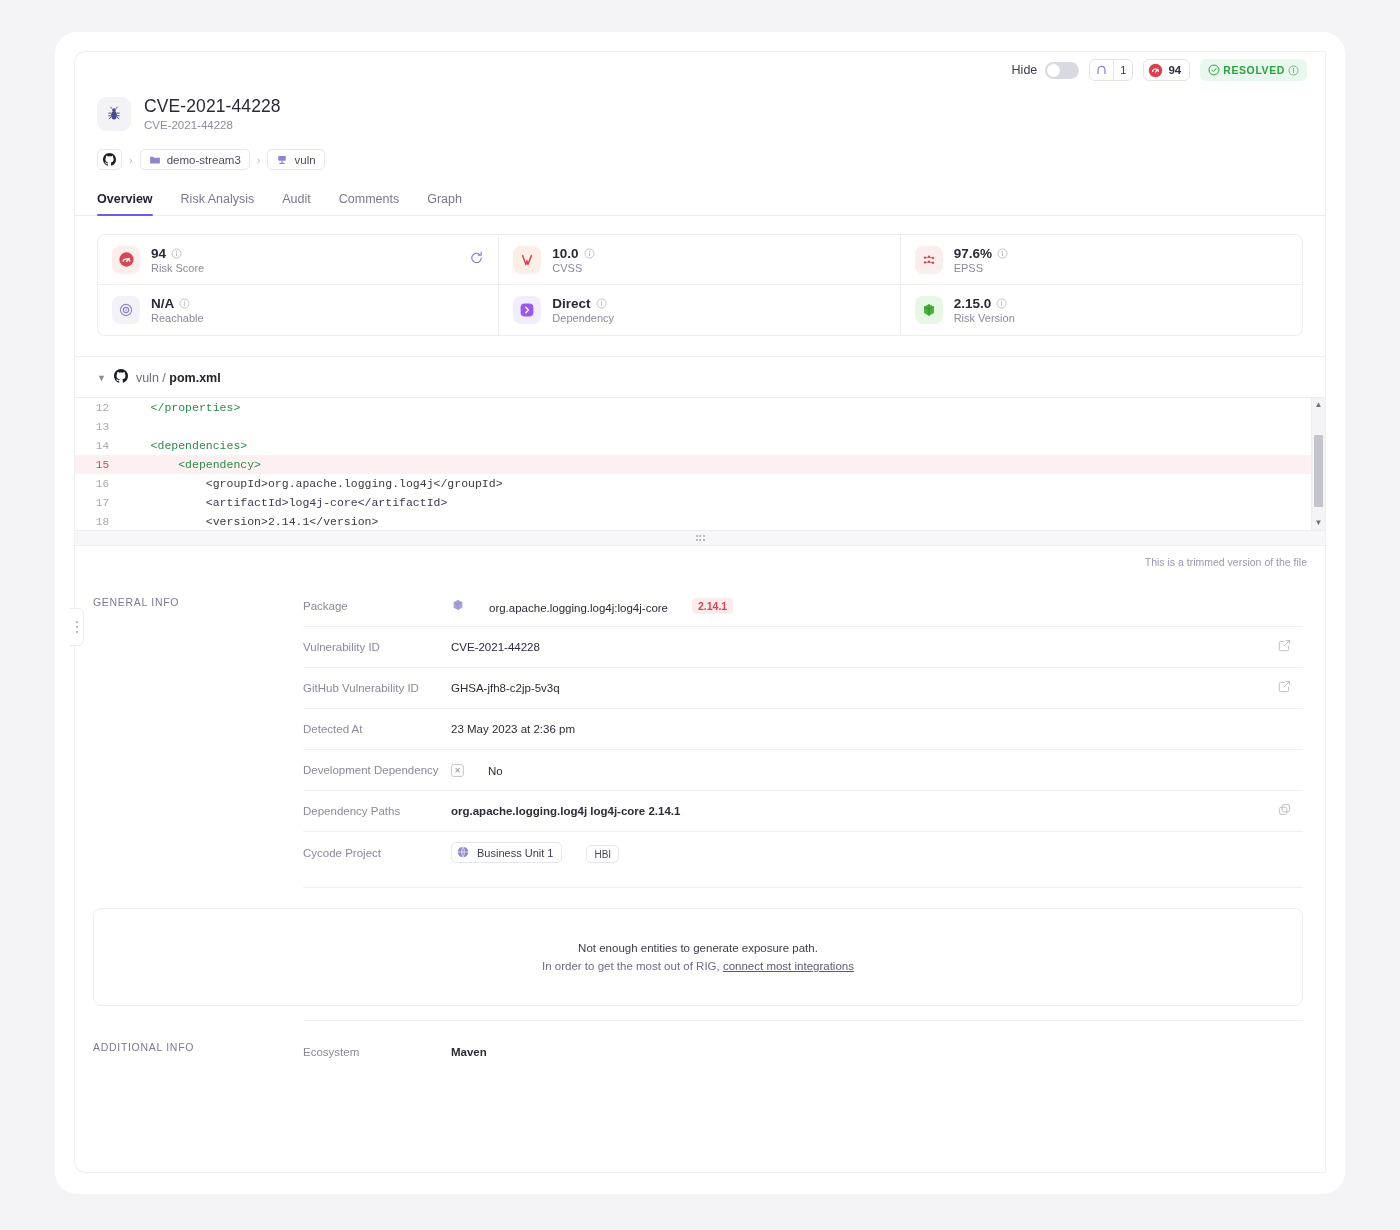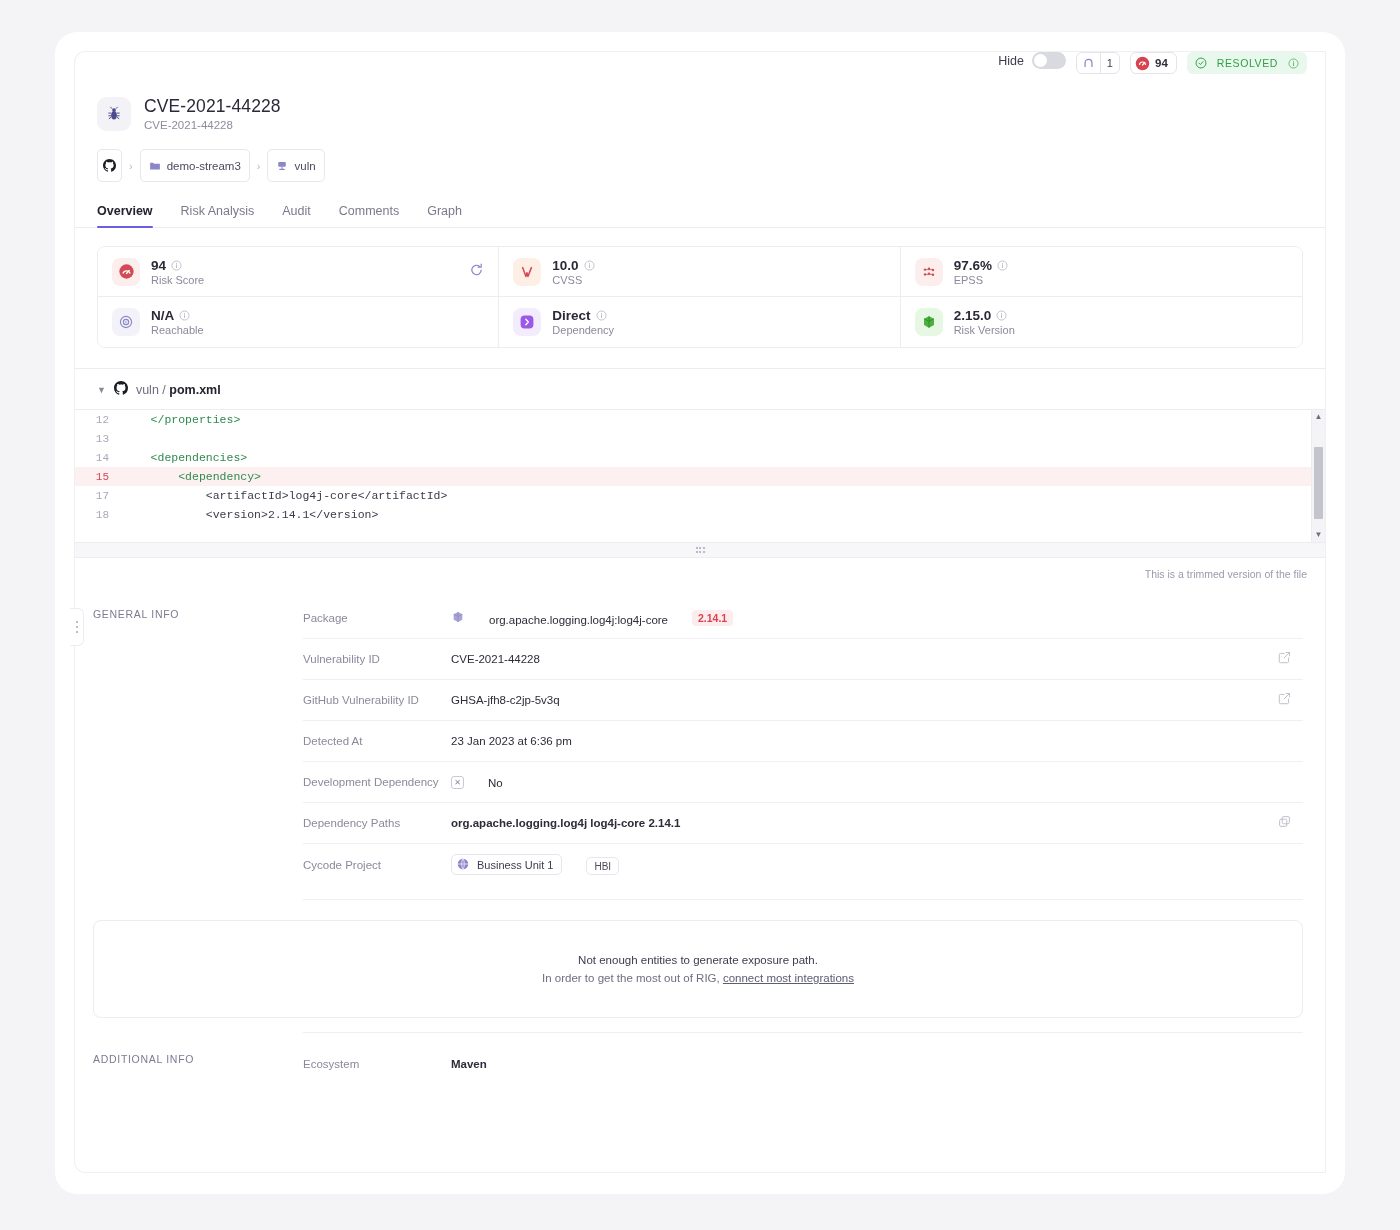--- a/index.html
+++ b/index.html
@@ -19,21 +19,21 @@
     position: absolute; left: 75px; top: 52px;
     width: 1250px; height: 1120px;
     background: #ffffff;
     border-radius: 10px 0 0 10px;
     box-shadow: 0 0 0 1px #f0f0f3;
     overflow: hidden;
   }
 
   
   .topbar {
-    height: 36px; display: flex; align-items: flex-start;
+    height: 36px; display: flex; align-items: center;
     justify-content: flex-end; padding-right: 18px; gap: 10px;
   }
   .hide-wrap { display: flex; align-items: center; gap: 8px; }
   .hide-label { font-size: 12.5px; color: #3c3c4e; }
   .toggle {
     width: 34px; height: 17px; border-radius: 10px;
     background: #d9d9e0; position: relative; cursor: pointer;
   }
   .toggle .knob {
     position: absolute; left: 2px; top: 2px;
@@ -47,39 +47,39 @@
     display: flex; align-items: center; justify-content: center;
     height: 100%; padding: 0 6px; font-size: 11px; color: #3c3c4e;
   }
   .chip-group .seg + .seg { border-left: 1px solid #e4e4ea; }
   .badge-score {
     display: flex; align-items: center; gap: 5px; height: 22px;
     padding: 0 8px 0 4px; border: 1px solid #e4e4ea; border-radius: 6px;
     font-size: 11.5px; font-weight: bold; color: #2f2f3d;
   }
   .badge-resolved {
-    display: flex; align-items: center; gap: 10px; height: 22px;
+    display: flex; align-items: center; gap: 3px; height: 22px;
     padding: 0 8px; border-radius: 6px;
     background: #e9f8ec; color: #2f9e44;
-    font-size: 10.5px; font-weight: normal; letter-spacing: .6px;
+    font-size: 10.5px; font-weight: bold; letter-spacing: .6px;
   }
 
   
   .title-row { display: flex; align-items: center; gap: 13px; padding: 8px 0 0 22px; }
   .bug-tile {
     width: 34px; height: 34px; border-radius: 9px; background: #f3f3f7;
     display: flex; align-items: center; justify-content: center;
   }
   .title-main { font-size: 17.5px; color: #2a2a38; letter-spacing: .1px; }
   .title-sub { font-size: 11.5px; color: #8c8c9e; margin-top: 2px; }
 
   
   .crumbs { display: flex; align-items: center; gap: 7px; padding: 18px 0 0 22px; }
   .crumb {
-    display: flex; align-items: center; gap: 6px; height: 33px;
+    display: flex; align-items: center; gap: 6px; height: 21px;
     padding: 0 8px; border: 1px solid #e7e7ed; border-radius: 5px;
     font-size: 11.5px; color: #4b4b5e; cursor: pointer;
   }
   .crumb-sep { color: #b9b9c6; font-size: 11px; }
 
   
   .tabs { display: flex; gap: 28px; padding: 22px 0 0 22px; border-bottom: 1px solid #ededf1; }
   .tab { font-size: 12.5px; color: #7a7a8c; padding-bottom: 9px; cursor: pointer; position: relative; }
   .tab.active { color: #23232f; font-weight: bold; }
   .tab.active:after {
@@ -451,20 +451,24 @@
       </div>
     <div class="code-line">
         <span class="ln">14</span>
         <span class="code-txt tag">    &lt;dependencies&gt;</span>
       </div>
     <div class="code-line hl">
         <span class="ln hl">15</span>
         <span class="code-txt tag">        &lt;dependency&gt;</span>
       </div>
     <div class="code-line">
+        <span class="ln">16</span>
+        <span class="code-txt">            &lt;groupId&gt;org.apache.logging.log4j&lt;/groupId&gt;</span>
+      </div>
+    <div class="code-line">
         <span class="ln">17</span>
         <span class="code-txt">            &lt;artifactId&gt;log4j-core&lt;/artifactId&gt;</span>
       </div>
     <div class="code-line">
         <span class="ln">18</span>
         <span class="code-txt">            &lt;version&gt;2.14.1&lt;/version&gt;</span>
       </div>
     <div class="scrollbar">
       <span class="sb-arrow">▲</span>
       <div class="sb-thumb"></div>
@@ -515,21 +519,21 @@
           <div class="dlabel">GitHub Vulnerability ID</div>
           <div class="dval">GHSA-jfh8-c2jp-5v3q</div>
           <span class="row-action"><svg width="13" height="13" viewBox="0 0 16 16">
                 <path d="M13 8.6V13a1.4 1.4 0 0 1-1.4 1.4H3A1.4 1.4 0 0 1 1.6 13V4.4A1.4 1.4 0 0 1 3 3h4.4" fill="none" stroke="#8a8a9c" stroke-width="1.2" stroke-linecap="round"></path>
                 <path d="M10 1.8h4.2V6M14.2 1.8L7.6 8.4" fill="none" stroke="#8a8a9c" stroke-width="1.2" stroke-linecap="round" stroke-linejoin="round"></path>
               </svg></span>
         </div>
 
         <div class="drow">
           <div class="dlabel">Detected At</div>
-          <div class="dval">23 Jan 2023 at 6:36 pm</div>
+          <div class="dval">23 May 2023 at 2:36 pm</div>
         </div>
 
         <div class="drow">
           <div class="dlabel">Development Dependency</div>
           <div class="dval">
             <span class="box-x">✕</span>
             <span>No</span>
           </div>
         </div>
 

